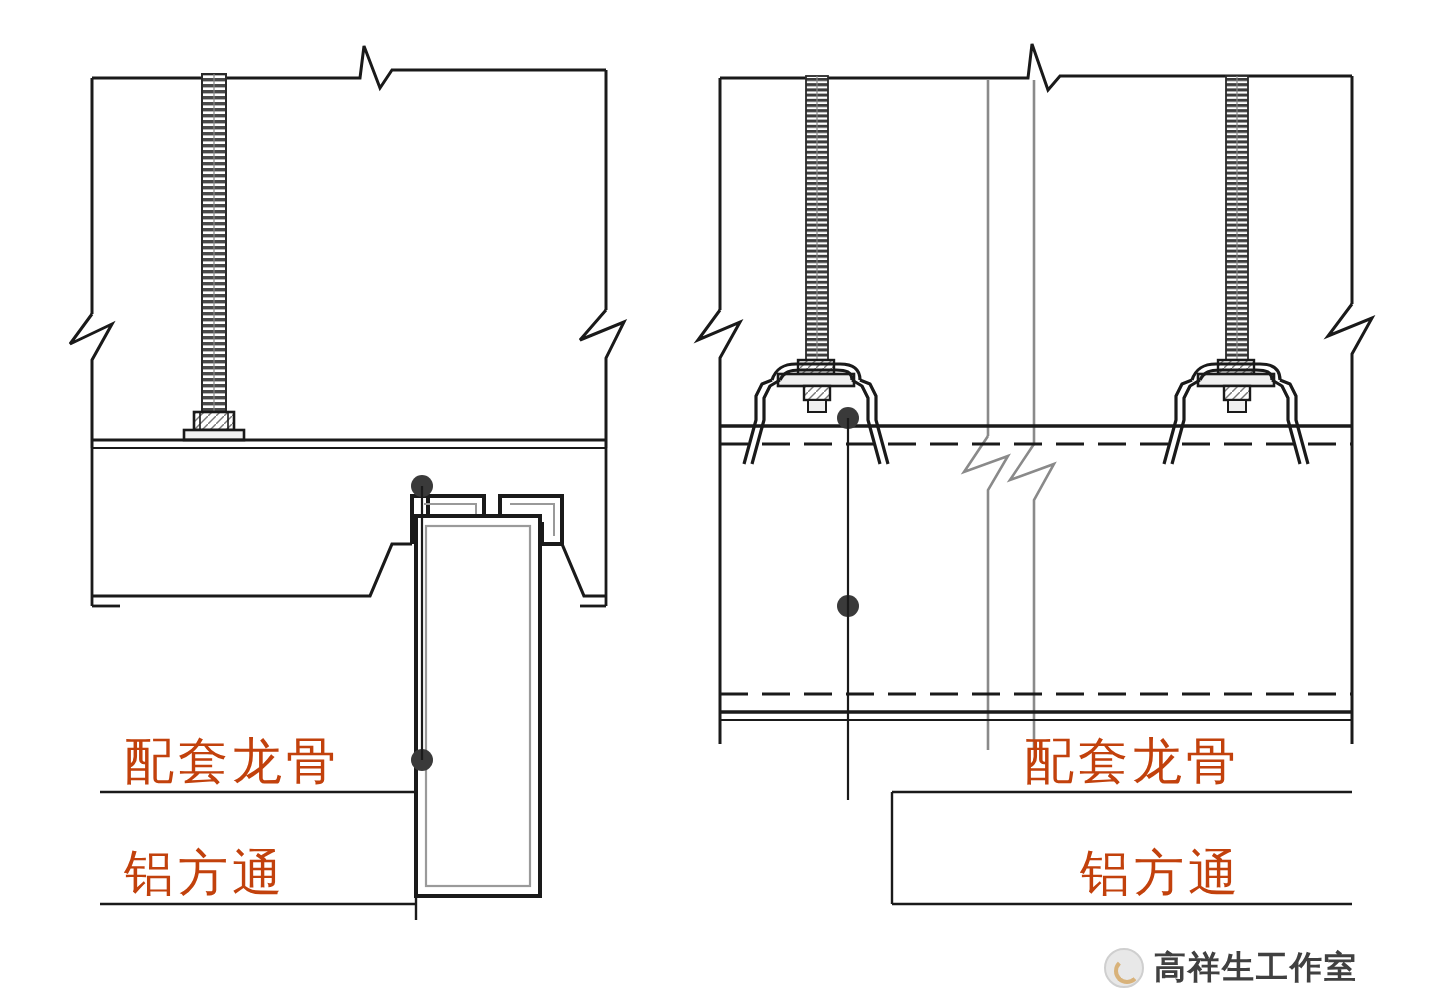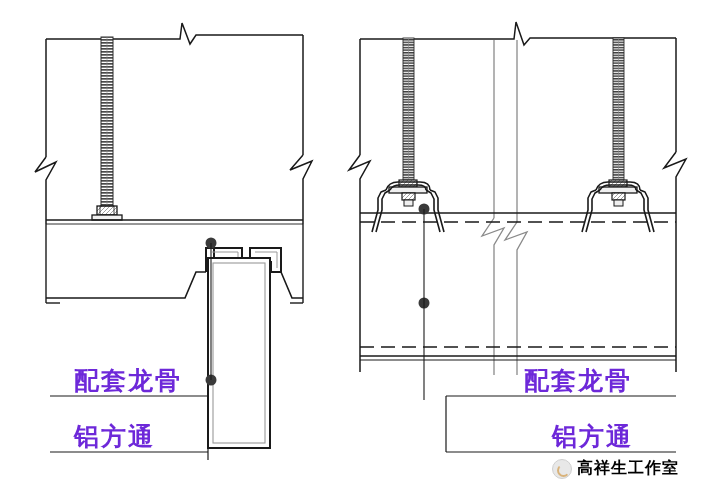--- a/index.html
+++ b/index.html
@@ -20,42 +20,41 @@
   }
   #stage svg {
     position: absolute;
     left: 0;
     top: 0;
     display: block;
   }
   .cn-label {
     position: absolute;
     font-family: "DejaVu Sans", "Liberation Sans", sans-serif;
-    font-weight: 700;
-    color: #6d28d9;
+    font-weight: 400;
+    color: #c2410c;
     white-space: nowrap;
     letter-spacing: 2px;
     line-height: 1;
     user-select: none;
-    margin-left: 12px;
   }
   .label-big {
     font-size: 25px;
   }
   .watermark {
     position: absolute;
     display: flex;
-    align-items: center;
     gap: 5px;
-    color: #000000;
+    color: #404040;
     font-size: 16px;
     font-weight: 700;
     letter-spacing: 1px;
     white-space: nowrap;
     user-select: none;
+    margin-top: 16px;
   }
   .wm-logo {
     width: 18px;
     height: 18px;
     border-radius: 50%;
     background: #e8e8e8;
     border: 1px solid #cfcfcf;
     position: relative;
     flex: none;
   }

